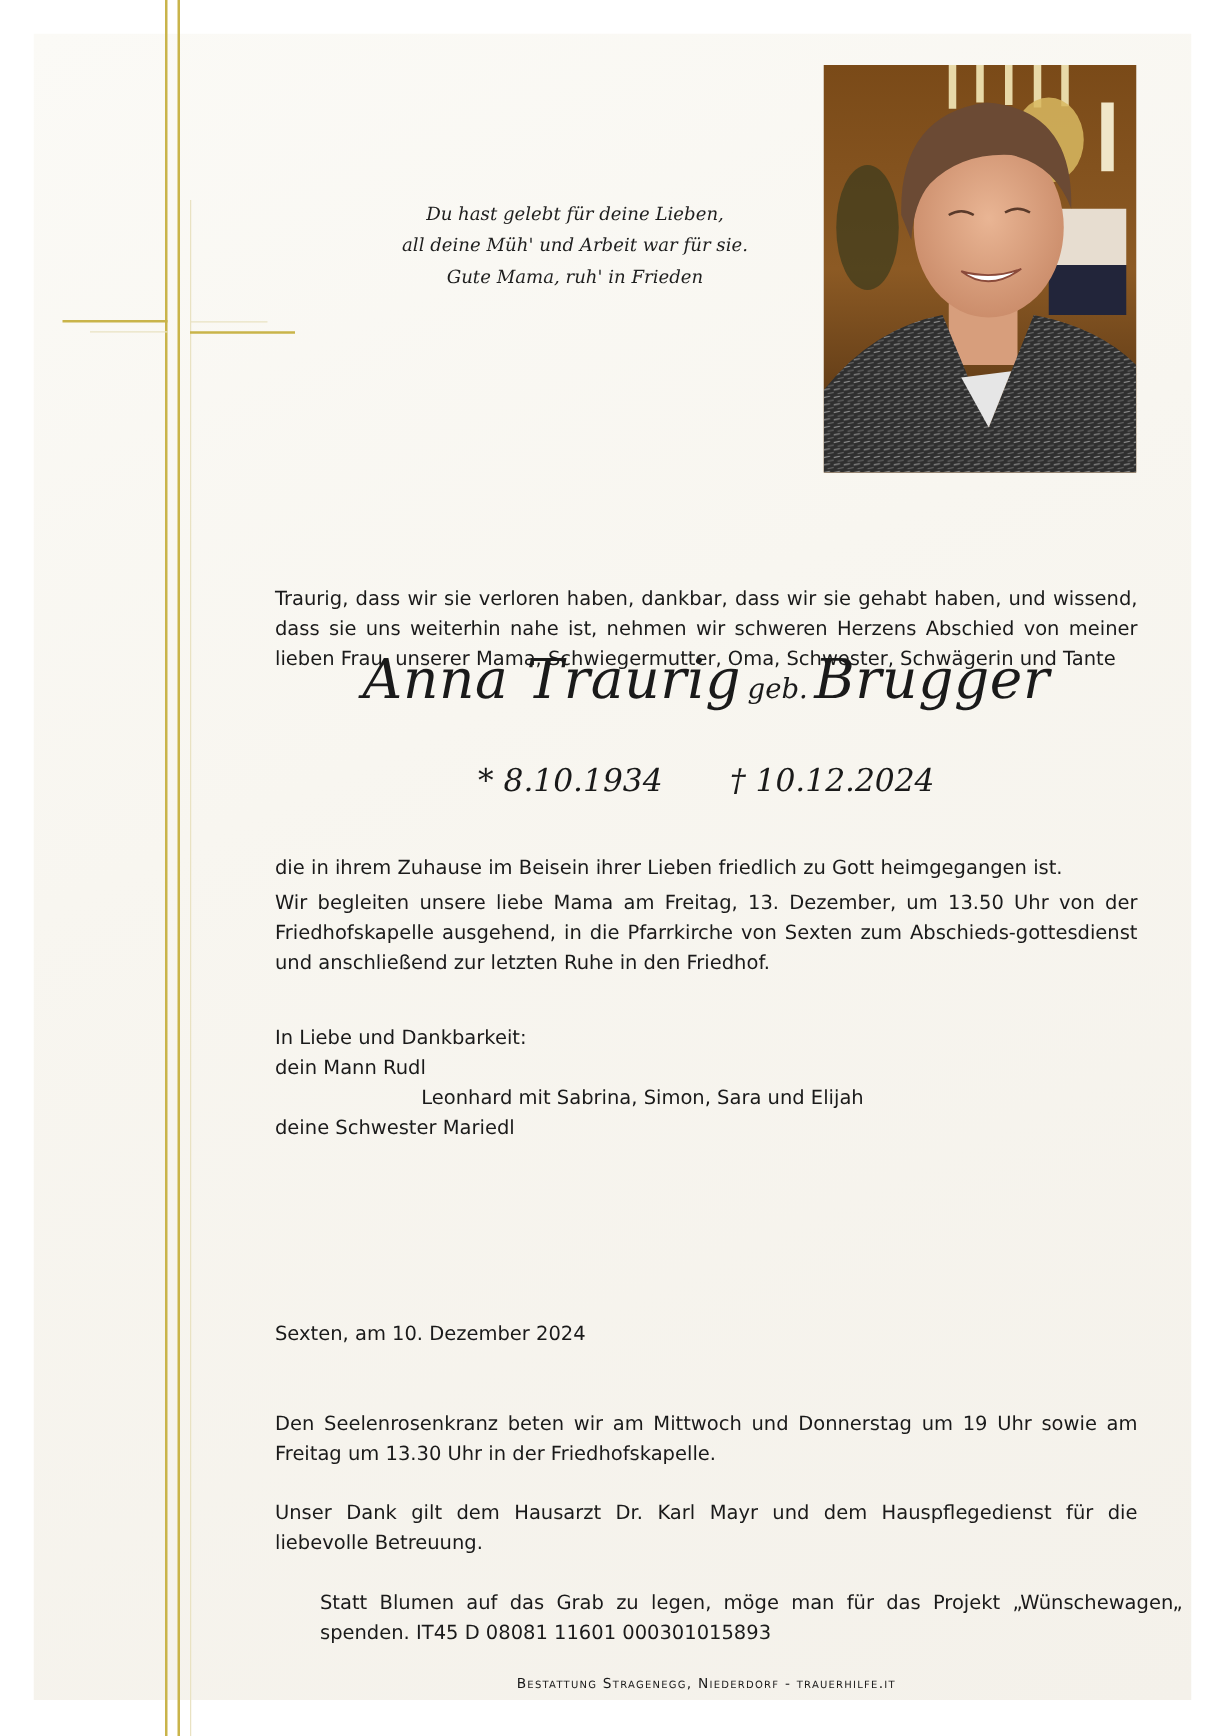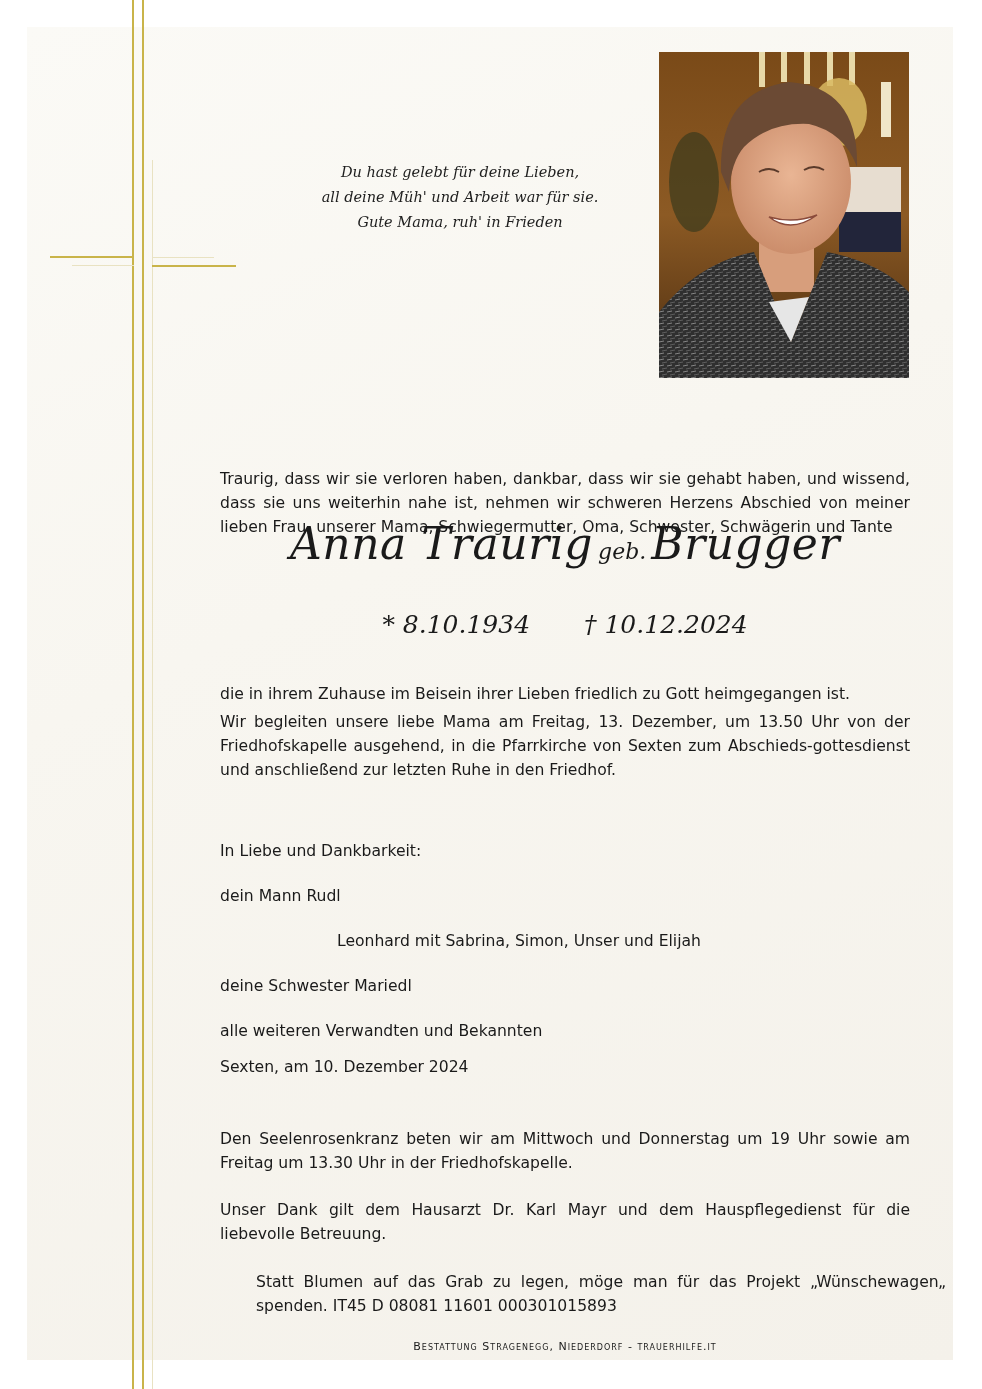--- a/index.html
+++ b/index.html
@@ -99,21 +99,21 @@
       font-style: italic;
       font-size: 25px;
       color: #1a1a1a;
       white-space: nowrap;
     }
     .dates span + span { margin-left: 46px; }
 
     .passed { top: 682px; }
     .funeral { top: 710px; }
     .family { top: 818px; }
-    .family div { white-space: nowrap; margin-top: 21px; }
+    .family div { white-space: nowrap; }
     .indent { padding-left: 117px; }
     .place { top: 1055px; }
     .rosary { top: 1127px; }
     .thanks { top: 1198px; }
     .donation { top: 1270px; margin-left: 36px; }
 
     .footer {
       position: absolute;
       left: 220px; top: 1340px;
       width: 690px;
@@ -209,23 +209,22 @@
   <span>† 10.12.2024</span>
 </div>
 
 <div class="text passed">die in ihrem Zuhause im Beisein ihrer Lieben friedlich zu Gott heimgegangen ist.</div>
 
 <div class="text justify funeral">Wir begleiten unsere liebe Mama am Freitag, 13. Dezember, um 13.50 Uhr von der Friedhofskapelle ausgehend, in die Pfarrkirche von Sexten zum Abschieds-gottesdienst und anschließend zur letzten Ruhe in den Friedhof.</div>
 
 <div class="text family">
   <div>In Liebe und Dankbarkeit:</div>
   <div>dein Mann Rudl</div>
-  <div class="indent">Leonhard mit Sabrina, Simon, Unser und Elijah</div>
+  <div class="indent">Leonhard mit Sabrina, Simon, Sara und Elijah</div>
   <div>deine Schwester Mariedl</div>
-  <div>alle weiteren Verwandten und Bekannten</div>
 </div>
 
 <div class="text place">Sexten, am 10. Dezember 2024</div>
 
 <div class="text justify rosary">Den Seelenrosenkranz beten wir am Mittwoch und Donnerstag um 19 Uhr sowie am Freitag um 13.30 Uhr in der Friedhofskapelle.</div>
 
 <div class="text justify thanks">Unser Dank gilt dem Hausarzt Dr. Karl Mayr und dem Hauspflegedienst für die liebevolle Betreuung.</div>
 
 <div class="text justify donation">Statt Blumen auf das Grab zu legen, möge man für das Projekt „Wünschewagen„ spenden. IT45 D 08081 11601 000301015893</div>
 

